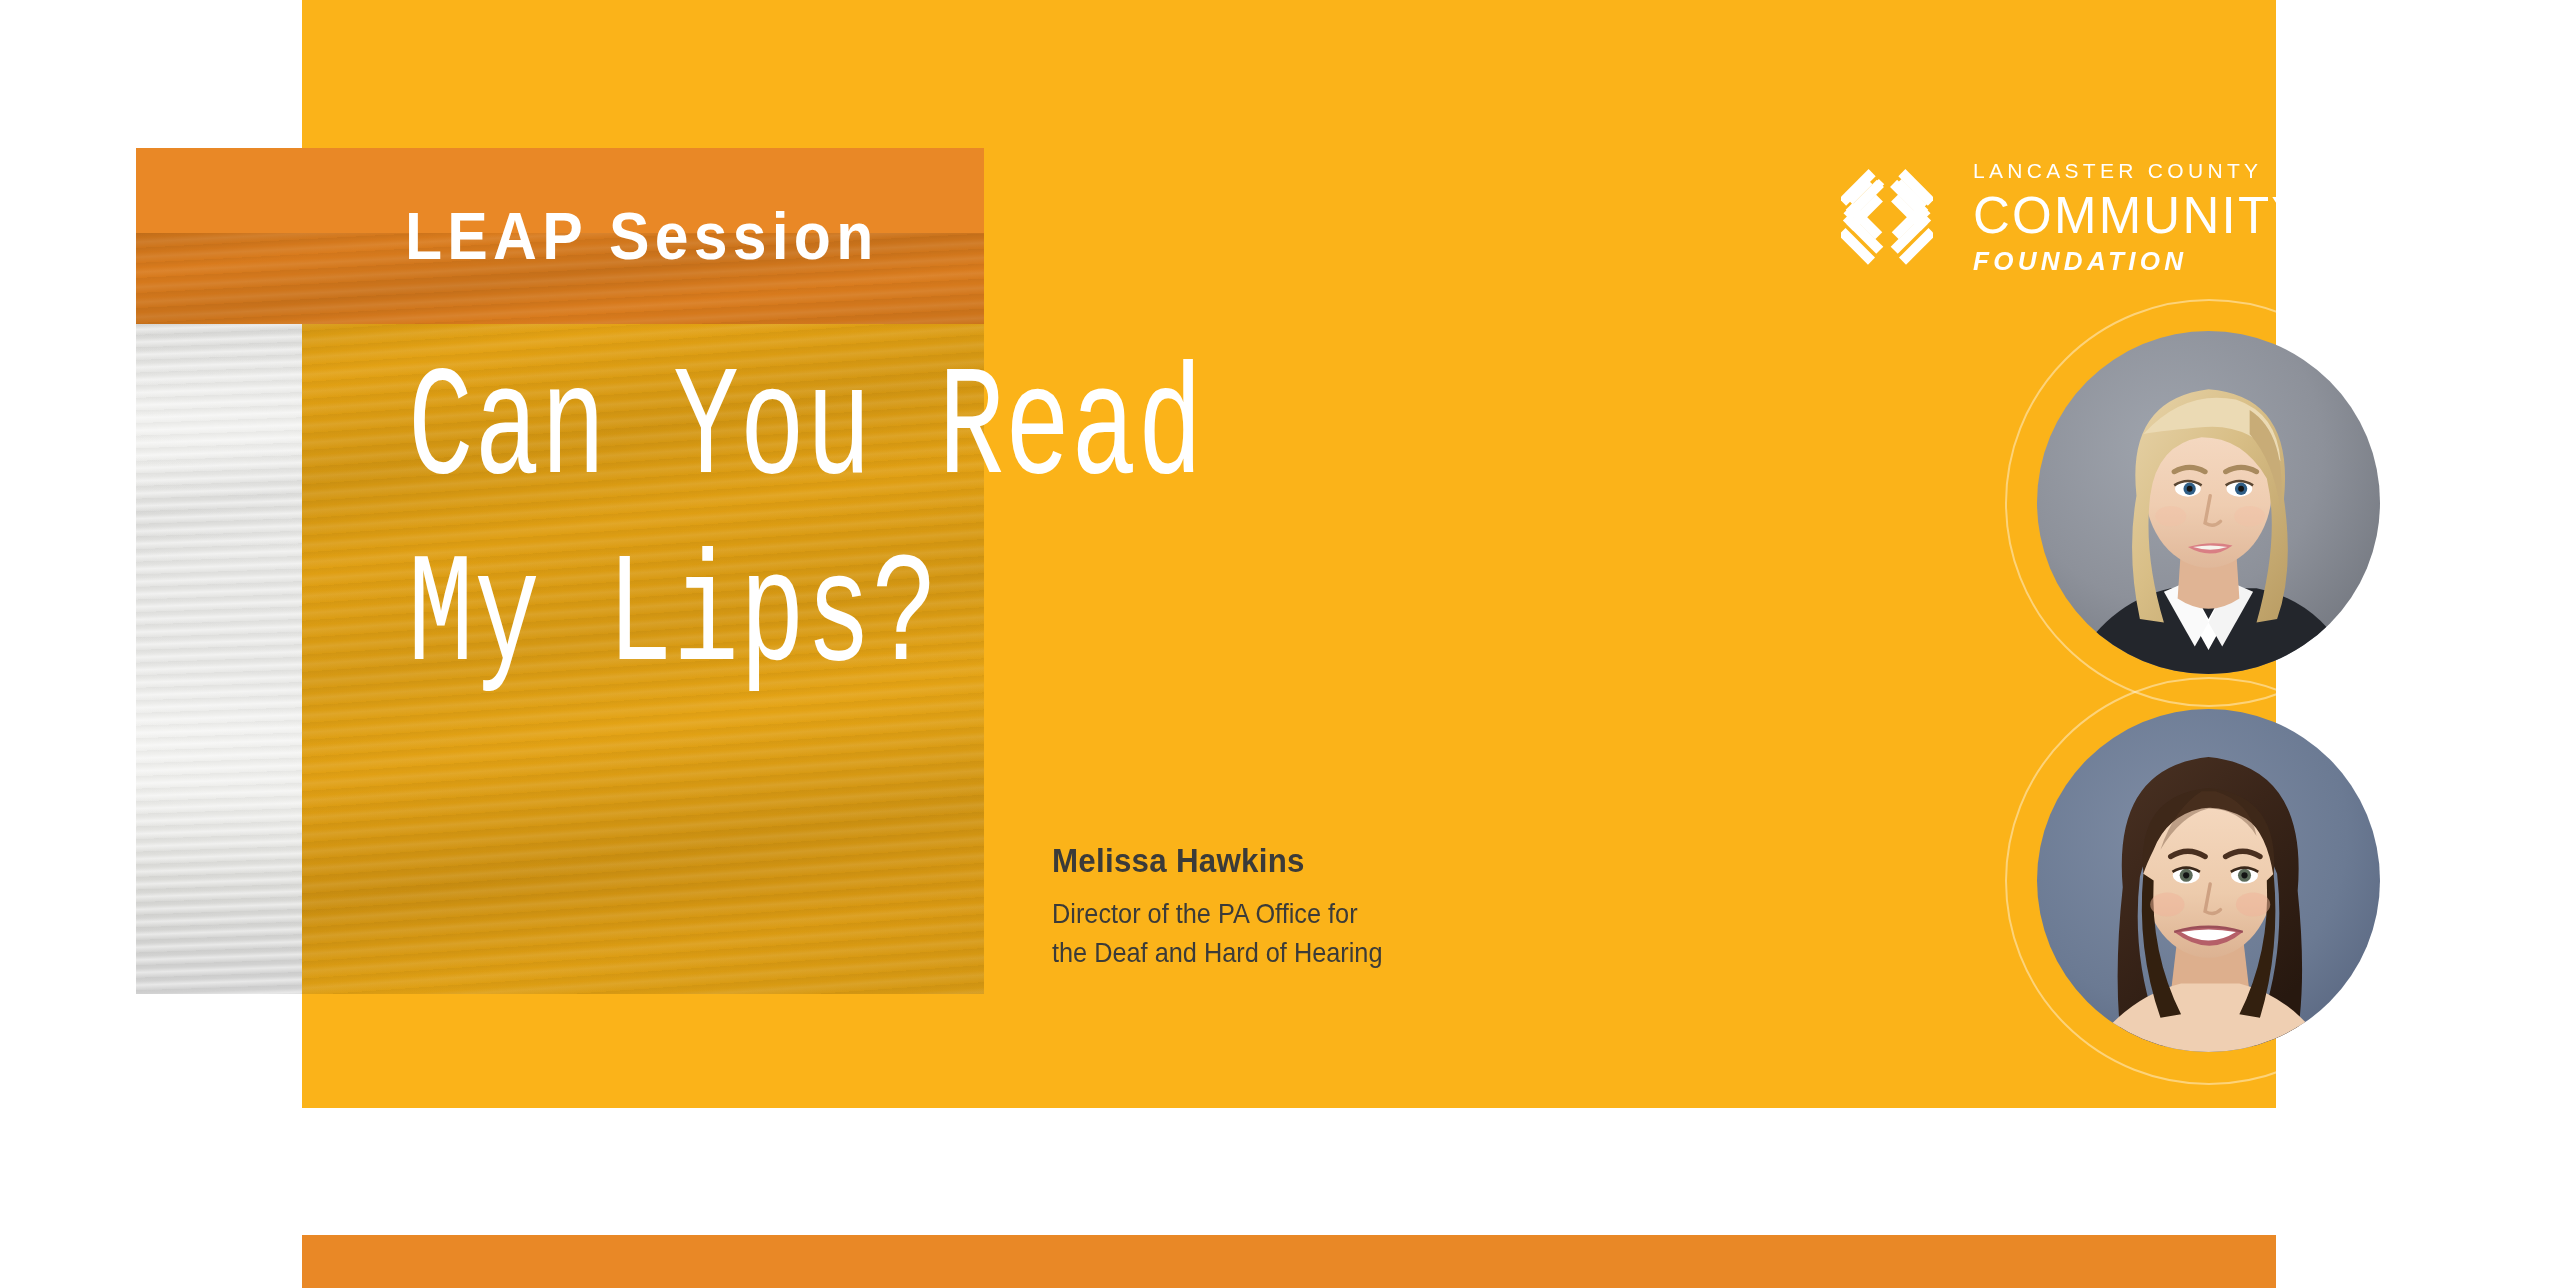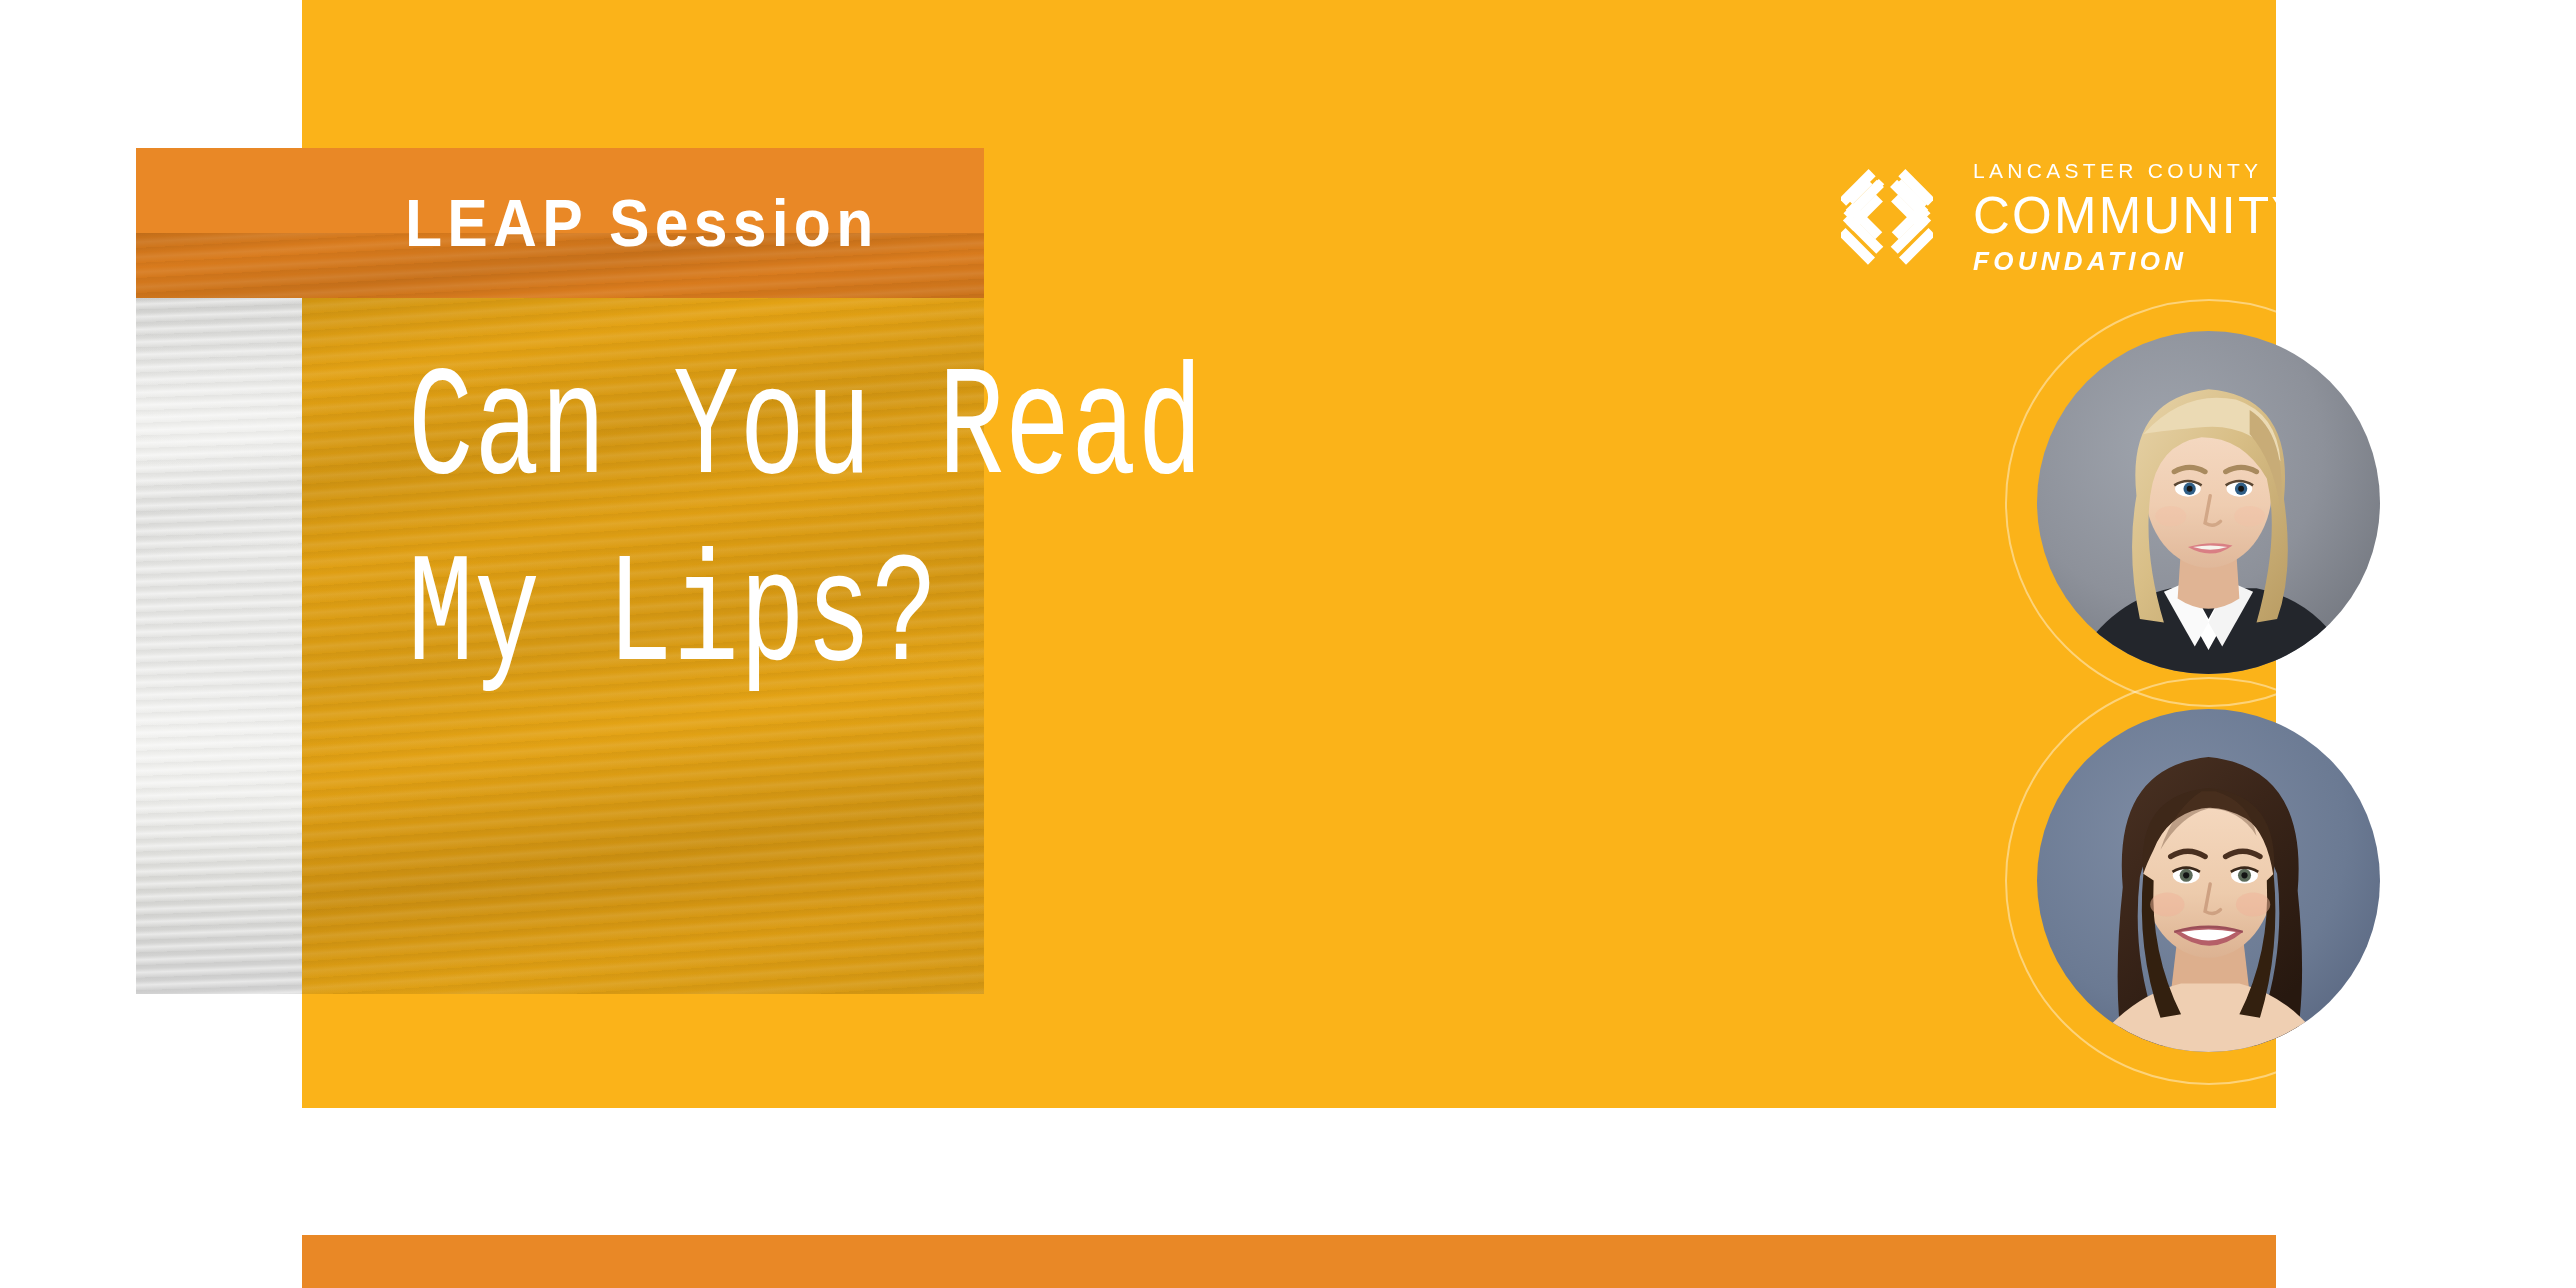--- a/index.html
+++ b/index.html
@@ -37,21 +37,21 @@
       linear-gradient(171deg, rgba(0,0,0,0.10) 0%, rgba(0,0,0,0.02) 10%, rgba(0,0,0,0.085) 23%, rgba(0,0,0,0.02) 34%, rgba(0,0,0,0.075) 48%, rgba(0,0,0,0.015) 60%, rgba(0,0,0,0.09) 76%, rgba(0,0,0,0.03) 88%, rgba(0,0,0,0.08) 100%),
       linear-gradient(to bottom, #E8A514 0%, #E3A113 35%, #E8A615 60%, #DE9C12 85%, #E6A414 100%);
   }
   .ochre-col::after{
     content:"";position:absolute;inset:0;
     background:repeating-linear-gradient(176deg, rgba(0,0,0,0.035) 0px, rgba(0,0,0,0) 5.2px, rgba(255,255,255,0.09) 9.7px, rgba(0,0,0,0) 17px);
   }
 
   
   .leap-banner{
-    position:absolute;left:136px;top:148px;width:848px;height:150px;
+    position:absolute;left:136px;top:148px;width:848px;height:176px;
     background:#E98826;
     display:flex;align-items:center;
   }
   .leap-banner .tex{
     position:absolute;left:0;top:85px;right:0;bottom:0;
     background:
       linear-gradient(174deg, rgba(0,0,0,0.10) 0%, rgba(0,0,0,0.02) 22%, rgba(0,0,0,0.09) 48%, rgba(0,0,0,0.02) 70%, rgba(0,0,0,0.085) 100%),
       #DD7D1D;
   }
   .leap-banner .tex2{
@@ -200,20 +200,27 @@
       </g>
     </svg>
     <div class="logo-txt">
       <div class="logo-l1">LANCASTER COUNTY</div>
       <div class="logo-l2">COMMUNITY</div>
       <div class="logo-l3">FOUNDATION</div>
     </div>
   </div>
 
   <div class="speakers">
+    <div class="spk">
+      <div class="spk-name">Melissa Hawkins</div>
+      <div class="spk-role">
+        <div>Director of the PA Office for</div>
+        <div>the Deaf and Hard of Hearing</div>
+      </div>
+    </div>
   </div>
 
   <div class="ring r1"></div>
   <div class="ring r2"></div>
 
   <div class="portrait p1">
     <svg class="ph" viewBox="0 0 200 200" preserveAspectRatio="xMidYMid slice">
       <defs>
         <radialGradient id="bg1" cx="38%" cy="34%" r="82%">
           <stop offset="0%" stop-color="#9FA4AD"></stop>

